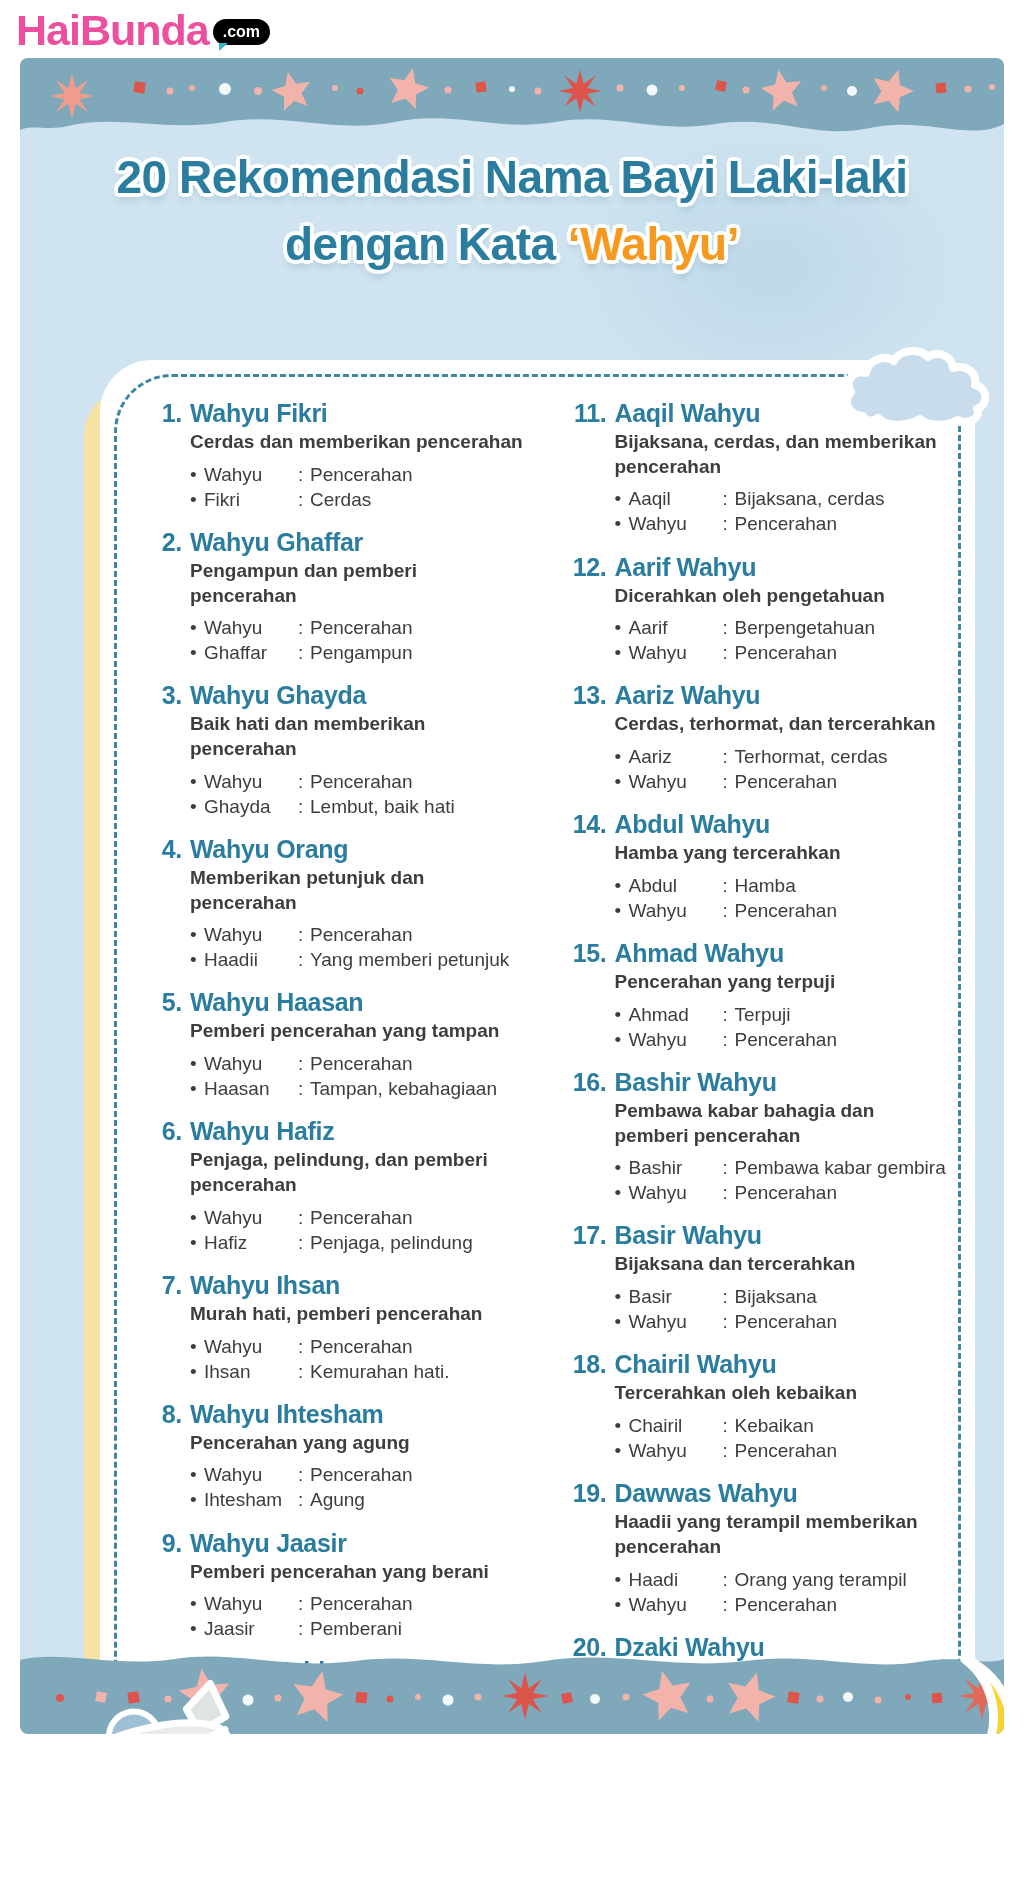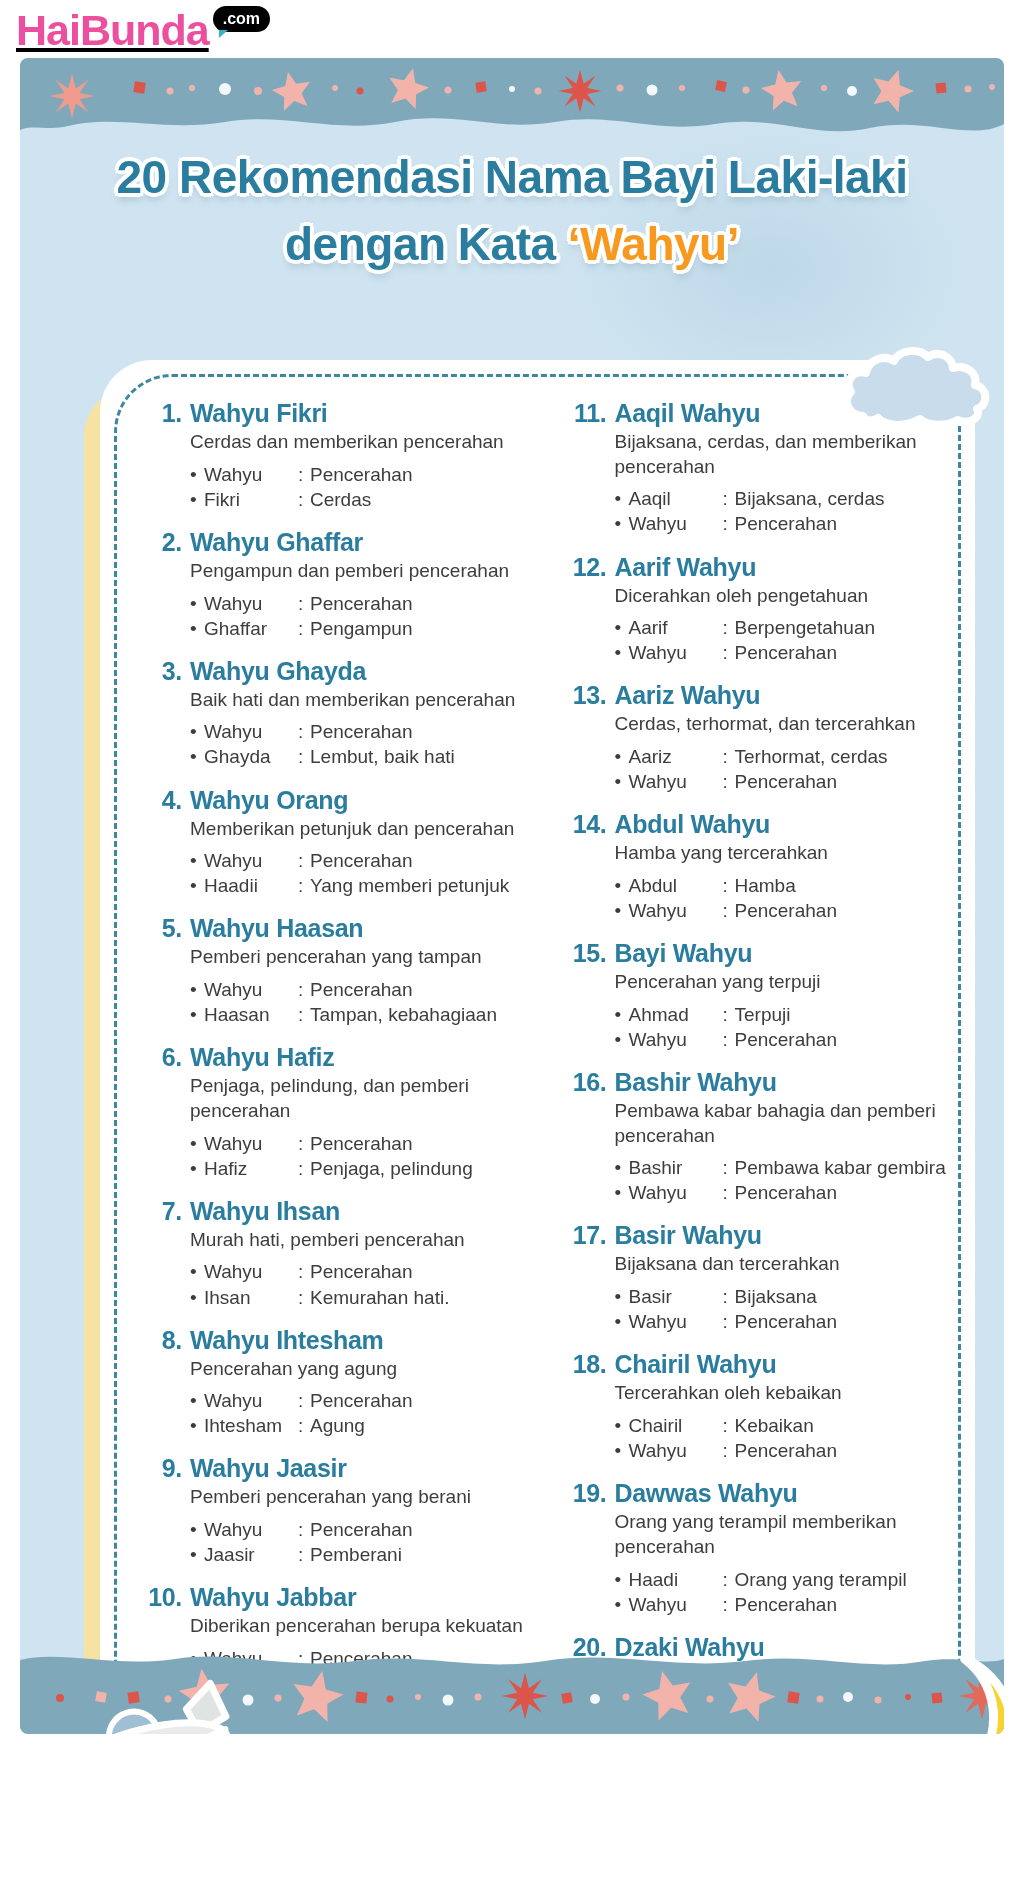--- a/index.html
+++ b/index.html
@@ -1,21 +1,21 @@
 <!DOCTYPE html>
 <html><head>
 <meta charset="utf-8">
 <style>
   html,body{margin:0;padding:0;}
   body{
     width:1024px;height:1895px;position:relative;background:#ffffff;
     font-family:"Liberation Sans",sans-serif;overflow:hidden;
   }
   
-  .logo{position:absolute;top:2px;left:16px;height:56px;z-index:10;display:flex;align-items:flex-start;text-decoration:underline;}
+  .logo{position:absolute;top:2px;left:16px;height:56px;z-index:10;display:flex;align-items:center;}
   .logo-text{
     font-size:43px;font-weight:bold;color:#ec4f9d;letter-spacing:-1px;line-height:56px;
   }
   .logo-badge{
     margin-left:4px;margin-top:4px;background:#000000;color:#fff;font-weight:bold;
     font-size:16px;padding:4px 10px;border-radius:14px;position:relative;
   }
   .logo-badge::after{
     content:"";position:absolute;left:6px;bottom:-6px;width:0;height:0;
     border-left:9px solid #35b4c8;border-bottom:8px solid transparent;
@@ -59,21 +59,21 @@
     position:absolute;inset:0;padding:26px 26px 0 26px;box-sizing:border-box;
     display:flex;gap:34px;
   }
   .col{flex:1;min-width:0;padding-top:12px;}
   .col.left{padding-left:8px;}
   
   .entry{margin-bottom:15px;}
   .entry-head{display:flex;align-items:baseline;color:#2a7d9e;font-weight:bold;
     font-size:25px;line-height:1.2;letter-spacing:-0.3px;margin-bottom:2px;}
   .num{min-width:48px;text-align:right;padding-right:8px;flex:none;}
-  .meaning{margin-left:56px;font-size:19px;font-weight:normal;color:#3d3d3d;line-height:1.3;margin-bottom:6px;}
+  .meaning{margin-left:56px;font-size:19px;font-weight:bold;color:#3d3d3d;line-height:1.3;margin-bottom:6px;}
   .parts{margin-left:56px;margin-top:7px;}
   .part{display:flex;font-size:19px;color:#3d3d3d;line-height:1.32;}
   .bullet{width:14px;flex:none;}
   .term{min-width:92px;flex:none;padding-right:2px;}
   .colon{width:12px;flex:none;}
   .def{flex:1;}
   
   .cloud{position:absolute;left:815px;top:284px;z-index:5;}
   .moon{position:absolute;left:833px;top:1568px;z-index:6;}
   .plane{position:absolute;left:2px;top:1606px;z-index:6;}
@@ -457,21 +457,21 @@
     <span class="term">Wahyu</span>
     <span class="colon">:</span>
     <span class="def">Pencerahan</span>
   </div>
 </div>
   </div>
 
   <div class="entry">
     <div class="entry-head">
       <span class="num">15.</span>
-      <span class="name">Bayi Wahyu</span>
+      <span class="name">Ahmad Wahyu</span>
     </div>
     <div class="meaning">Pencerahan yang terpuji</div>
     <div class="parts">
   <div class="part">
     <span class="bullet">•</span>
     <span class="term">Ahmad</span>
     <span class="colon">:</span>
     <span class="def">Terpuji</span>
   </div>
 
@@ -551,21 +551,21 @@
     <span class="def">Pencerahan</span>
   </div>
 </div>
   </div>
 
   <div class="entry">
     <div class="entry-head">
       <span class="num">19.</span>
       <span class="name">Dawwas Wahyu</span>
     </div>
-    <div class="meaning">Orang yang terampil memberikan pencerahan</div>
+    <div class="meaning">Haadii yang terampil memberikan pencerahan</div>
     <div class="parts">
   <div class="part">
     <span class="bullet">•</span>
     <span class="term">Haadi</span>
     <span class="colon">:</span>
     <span class="def">Orang yang terampil</span>
   </div>
 
   <div class="part">
     <span class="bullet">•</span>

